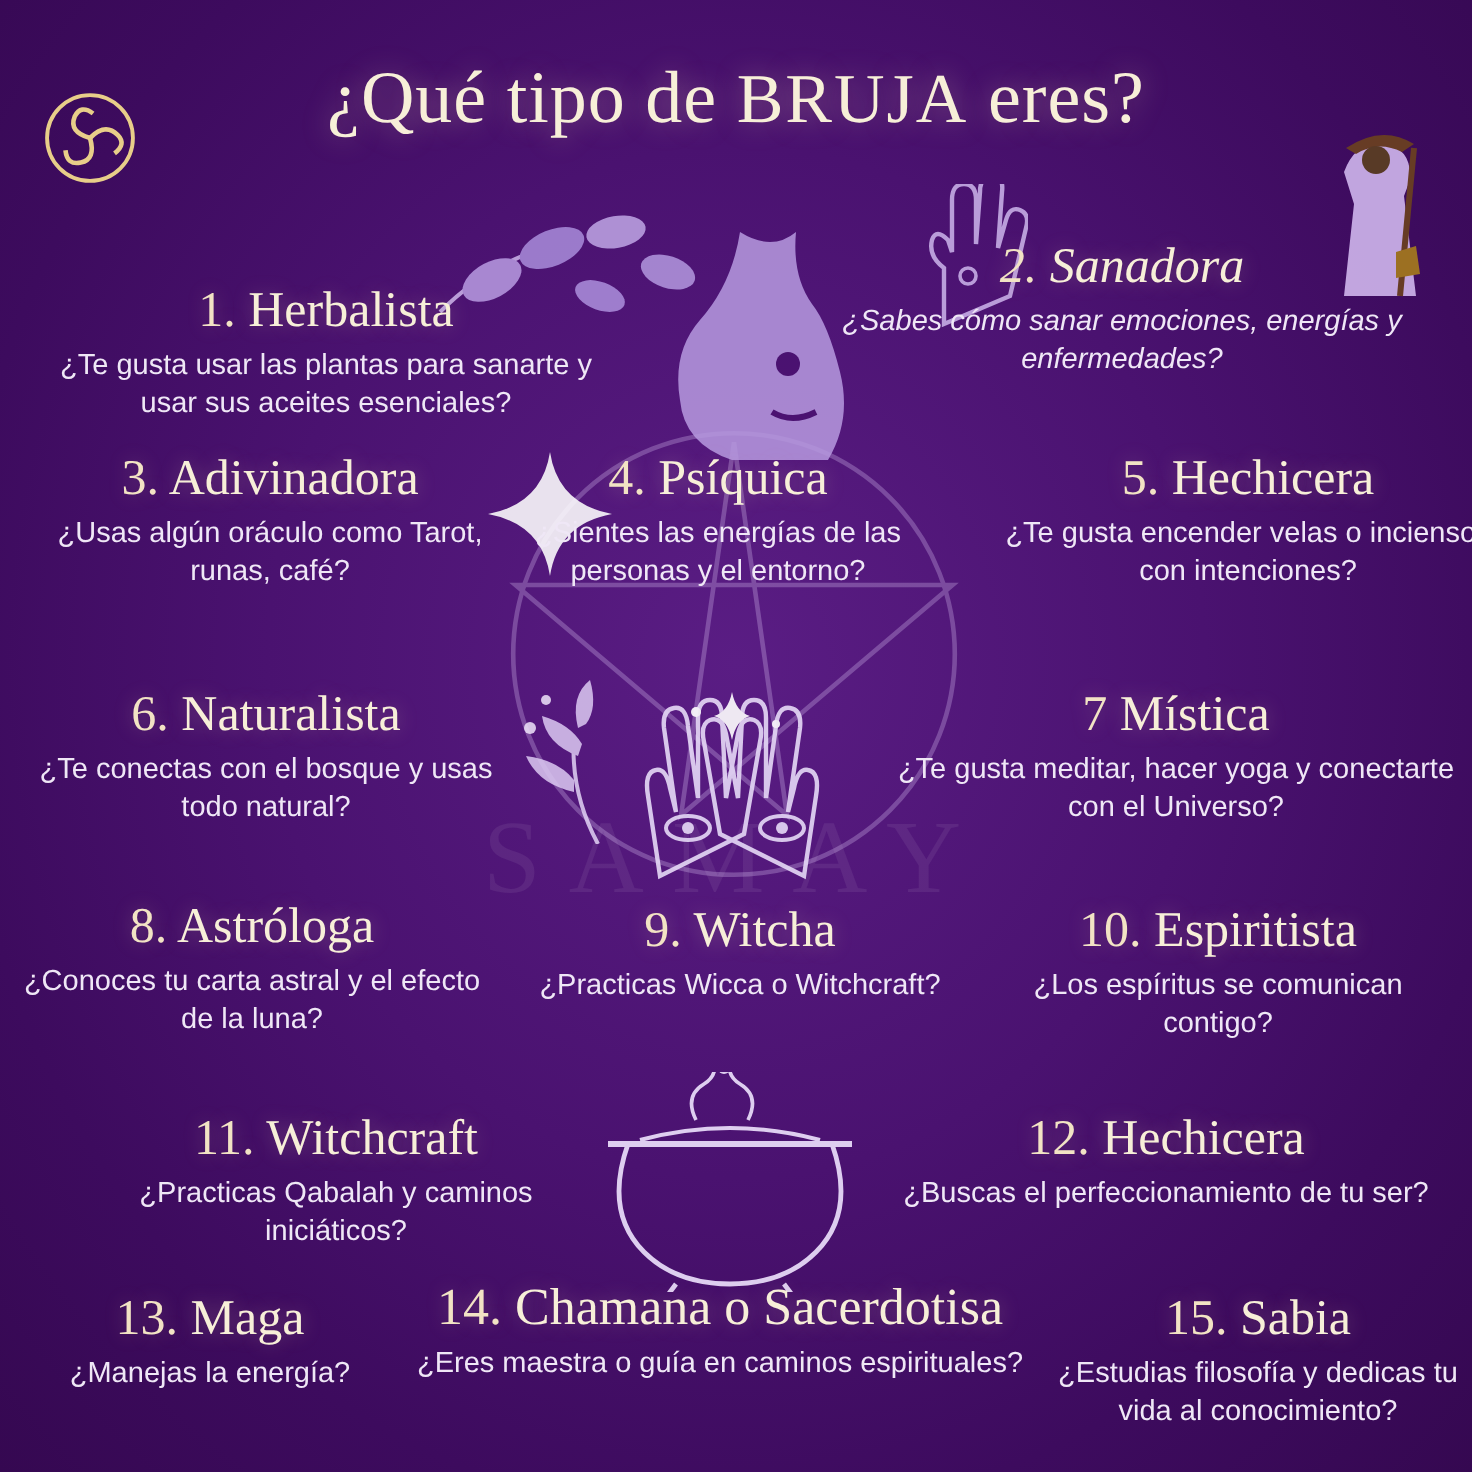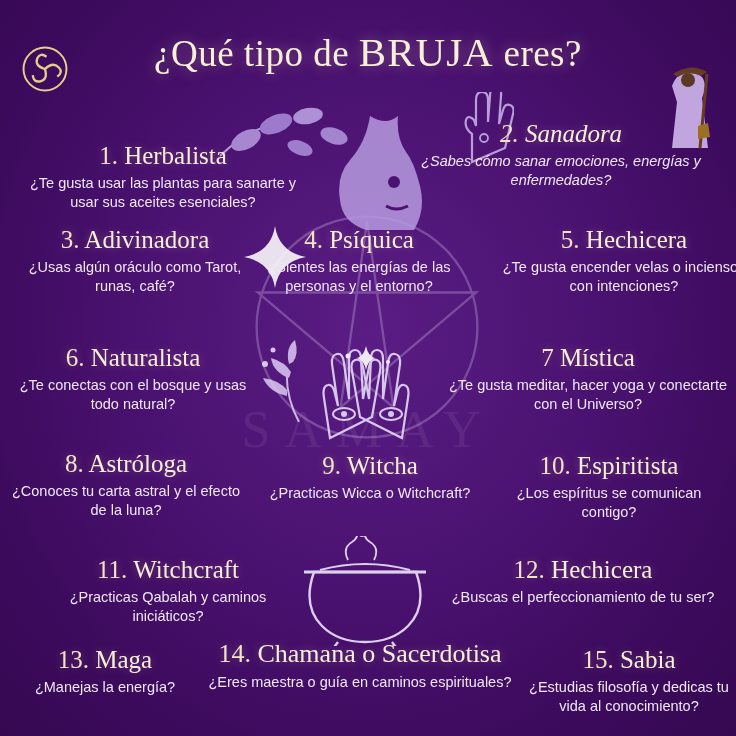--- a/index.html
+++ b/index.html
@@ -44,21 +44,21 @@
     text-align: center;
   }
   .title {
     display: inline-block;
     font-size: 37px;
     color: #f7efd8;
     letter-spacing: 0.5px;
     text-shadow: 0 0 14px rgba(255,230,180,0.35);
   }
   .title .big {
-    font-size: 41px;
+    font-size: 35px;
     letter-spacing: 1px;
   }
   .triskel {
     position: absolute;
     left: 22px;
     top: 46px;
     width: 46px;
     height: 46px;
     opacity: 0.95;
   }

